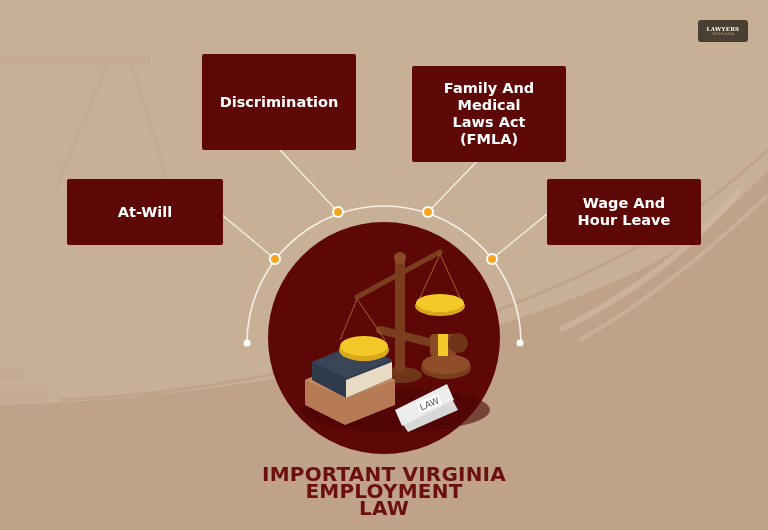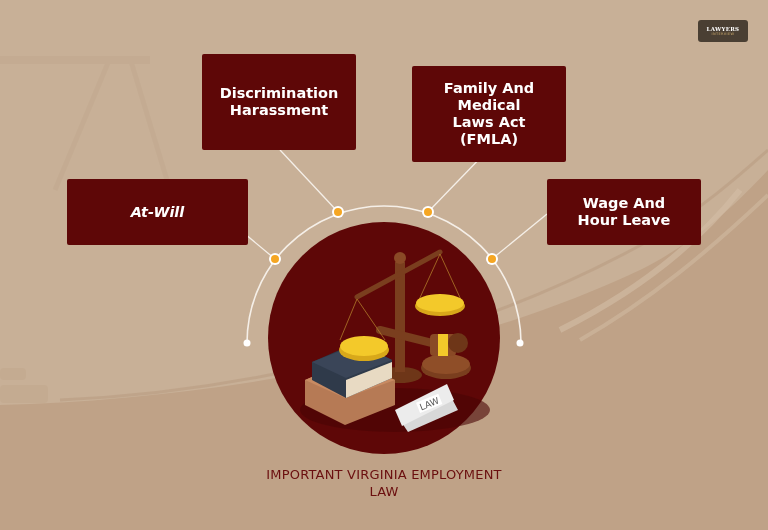--- a/index.html
+++ b/index.html
@@ -11,21 +11,21 @@
          font-weight:bold; font-size:14.5px; line-height:17px; border-radius:2px;
          box-sizing:border-box; padding:4px 8px; }
   .box span { display:block; }
   .logo { position:absolute; left:698px; top:20px; width:50px; height:22px;
           background:#4a3f33; border-radius:3px; display:flex; flex-direction:column;
           align-items:center; justify-content:center; }
   .logo .l1 { font-family:"DejaVu Serif", serif; font-size:5.5px; color:#fff;
               font-weight:bold; letter-spacing:0.3px; line-height:6px; }
   .logo .l2 { font-size:3.5px; color:#c9a86b; letter-spacing:0.4px; line-height:5px; }
   .title { position:absolute; left:220px; top:466px; width:328px; text-align:center;
-           color:#6b0f0f; font-weight:normal; font-size:13px; line-height:17px; letter-spacing:0.2px; }
+           color:#6b0f0f; font-weight:bold; font-size:20px; line-height:17px; letter-spacing:0.2px; }
   svg { position:absolute; left:0; top:0; }
 </style>
 </head>
 <body>
 
 <svg class="bg" width="768" height="530" viewBox="0 0 768 530">
   <rect x="0" y="0" width="768" height="530" fill="#c8b097"></rect>
 
   <path d="M0 405 C 200 400, 450 360, 640 270 C 700 240, 740 200, 768 170 L768 530 L0 530 Z" fill="#bfa287"></path>
   <path d="M60 400 C 250 392, 470 340, 650 240 C 700 210, 740 175, 768 150" fill="none" stroke="#b99c82" stroke-width="3" opacity="0.6"></path>
@@ -100,30 +100,29 @@
   <line x1="357" y1="299" x2="385" y2="340" stroke="#b07a2a" stroke-width="0.8"></line>
   <ellipse cx="364" cy="350" rx="25" ry="11" fill="#d8a81a"></ellipse>
   <ellipse cx="364" cy="346" rx="24" ry="10" fill="#f3c92a"></ellipse>
 
   <polygon points="400,420 450,395 458,410 408,432" fill="#d8d8d8"></polygon>
   <polygon points="395,410 447,384 454,400 402,426" fill="#ececec"></polygon>
   <rect x="417" y="398" width="24" height="11" fill="#ffffff" transform="rotate(-22 429 403)"></rect>
   <text x="429" y="407" font-size="9" fill="#555" text-anchor="middle" font-family="DejaVu Sans, sans-serif" transform="rotate(-22 429 403)">LAW</text>
 </svg>
 
-<div class="box" style="left:67px; top:179px; width:181px; height:66px;font-style:italic;">
+<div class="box" style="left:67px; top:179px; width:156px; height:66px;">
   <div>
     <span>At-Will</span>
   </div>
 </div>
 
 <div class="box" style="left:202px; top:54px; width:154px; height:96px;">
   <div>
     <span>Discrimination</span>
-    <span>Harassment</span>
   </div>
 </div>
 
 <div class="box" style="left:412px; top:54px; width:154px; height:96px;margin-top:12px;">
   <div>
     <span>Family And</span>
     <span>Medical</span>
     <span>Laws Act</span>
     <span>(FMLA)</span>
   </div>

